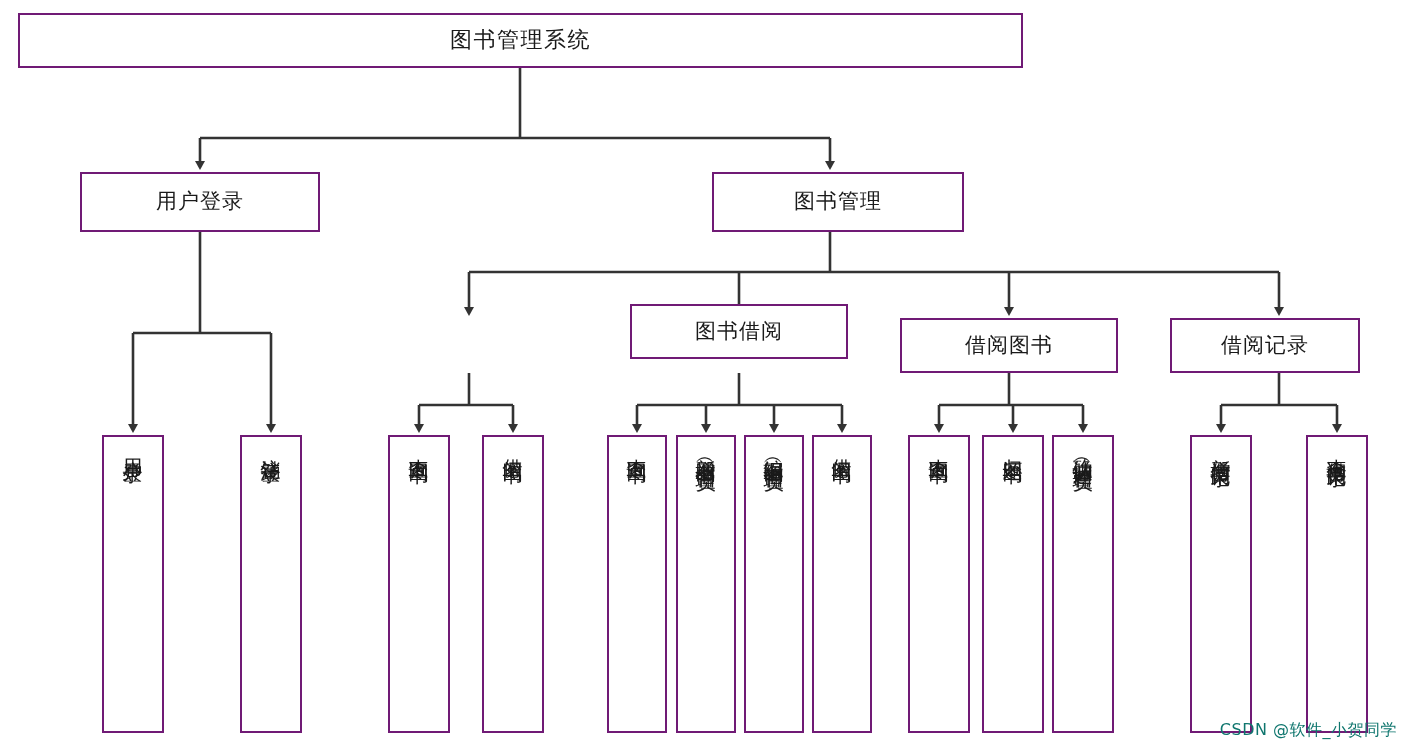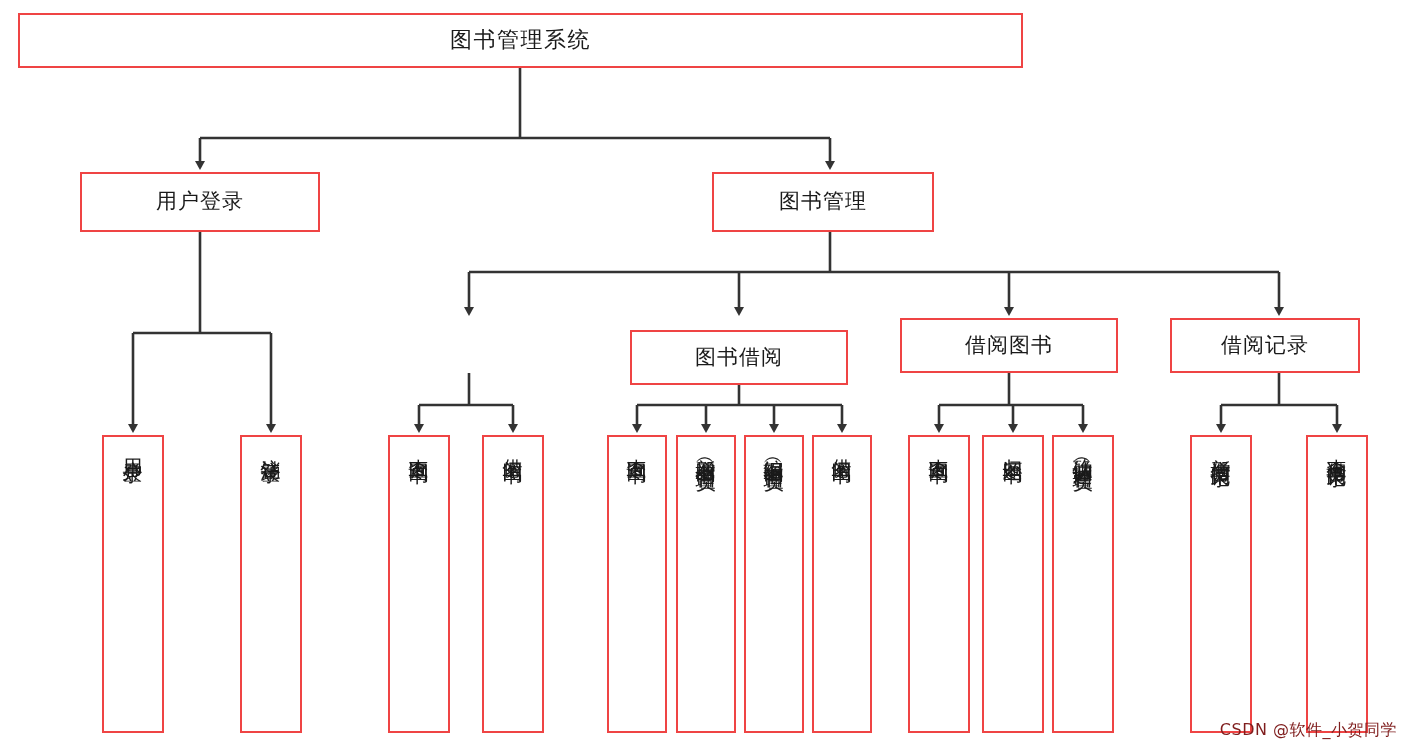--- a/index.html
+++ b/index.html
@@ -23,21 +23,21 @@
     left: 0;
     top: 0;
     width: 1405px;
     height: 747px;
     pointer-events: none;
   }
   .node {
     position: absolute;
     box-sizing: border-box;
     background: #ffffff;
-    border: 2px solid #ef4444;
+    border: 2px solid #701a75;
     display: flex;
     align-items: center;
     justify-content: center;
     color: #1a1a1a;
     z-index: 2;
   }
   .node-label {
     display: block;
     text-align: center;
     line-height: 1.22;
@@ -65,21 +65,21 @@
     font-size: 20px;
     letter-spacing: 2px;
     line-height: 1;
     white-space: nowrap;
   }
   #watermark {
     position: absolute;
     right: 8px;
     bottom: 6px;
     font-size: 16px;
-    color: #7f1d1d;
+    color: #0f766e;
     letter-spacing: 0.5px;
     z-index: 5;
     white-space: nowrap;
   }
 </style>
 </head>
 <body>
 
 <div id="canvas">
 
@@ -126,25 +126,25 @@
       </g>
   </svg>
 
   <div class="node root horiz" id="node-root" style="left: 18px; top: 13px; width: 1005px; height: 55px;">
     <span class="node-label">图书管理系统</span>
   </div>
 
   <div class="node horiz" id="node-l2-0" style="left: 80px; top: 172px; width: 240px; height: 60px;">
     <span class="node-label">用户登录</span>
   </div>
-  <div class="node horiz" id="node-l2-1" style="left: 712px; top: 172px; width: 222px; height: 60px;">
+  <div class="node horiz" id="node-l2-1" style="left: 712px; top: 172px; width: 252px; height: 60px;">
     <span class="node-label">图书管理</span>
   </div>
 
-  <div class="node horiz" id="node-l3-1" style="left: 630px; top: 330px; width: 218px; height: 55px;">
+  <div class="node horiz" id="node-l3-1" style="left: 630px; top: 304px; width: 218px; height: 55px;">
     <span class="node-label">图书借阅</span>
   </div>
   <div class="node horiz" id="node-l3-2" style="left: 900px; top: 318px; width: 218px; height: 55px;">
     <span class="node-label">借阅图书</span>
   </div>
   <div class="node horiz" id="node-l3-3" style="left: 1170px; top: 318px; width: 190px; height: 55px;">
     <span class="node-label">借阅记录</span>
   </div>
 
   <div class="node leaf" id="node-leaf-0" style="left: 102px; top: 435px; width: 62px; height: 298px;">

